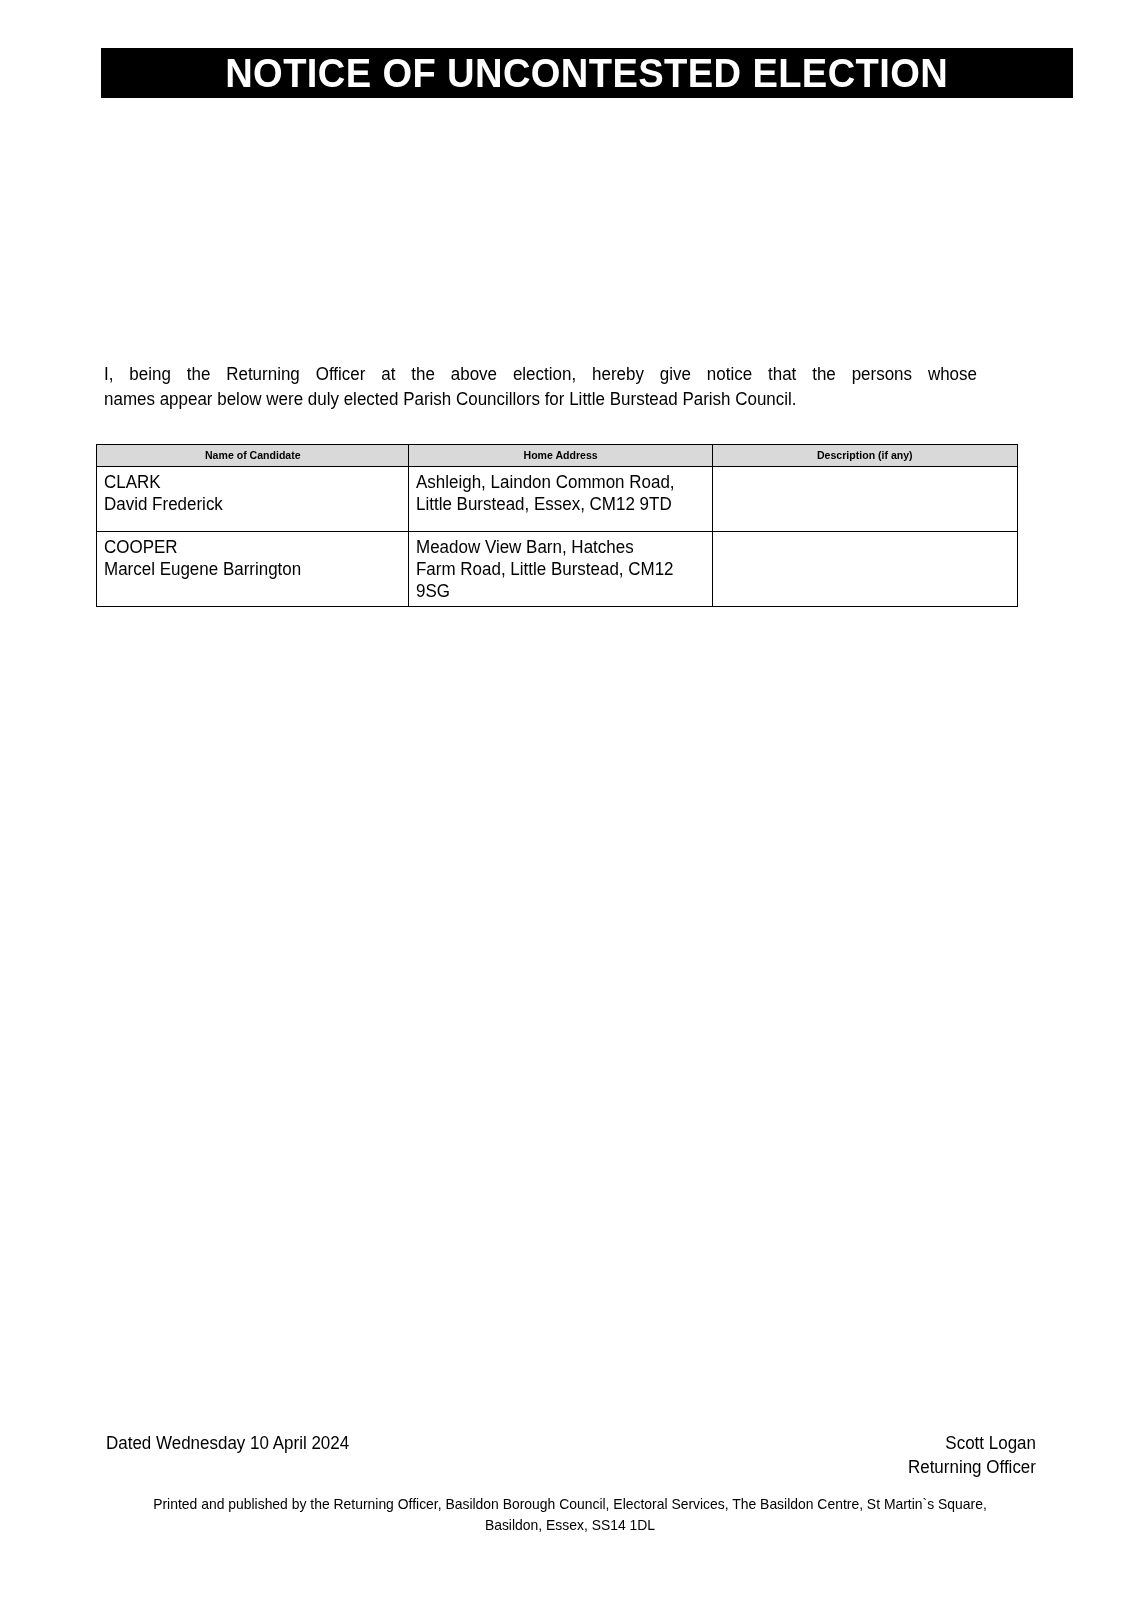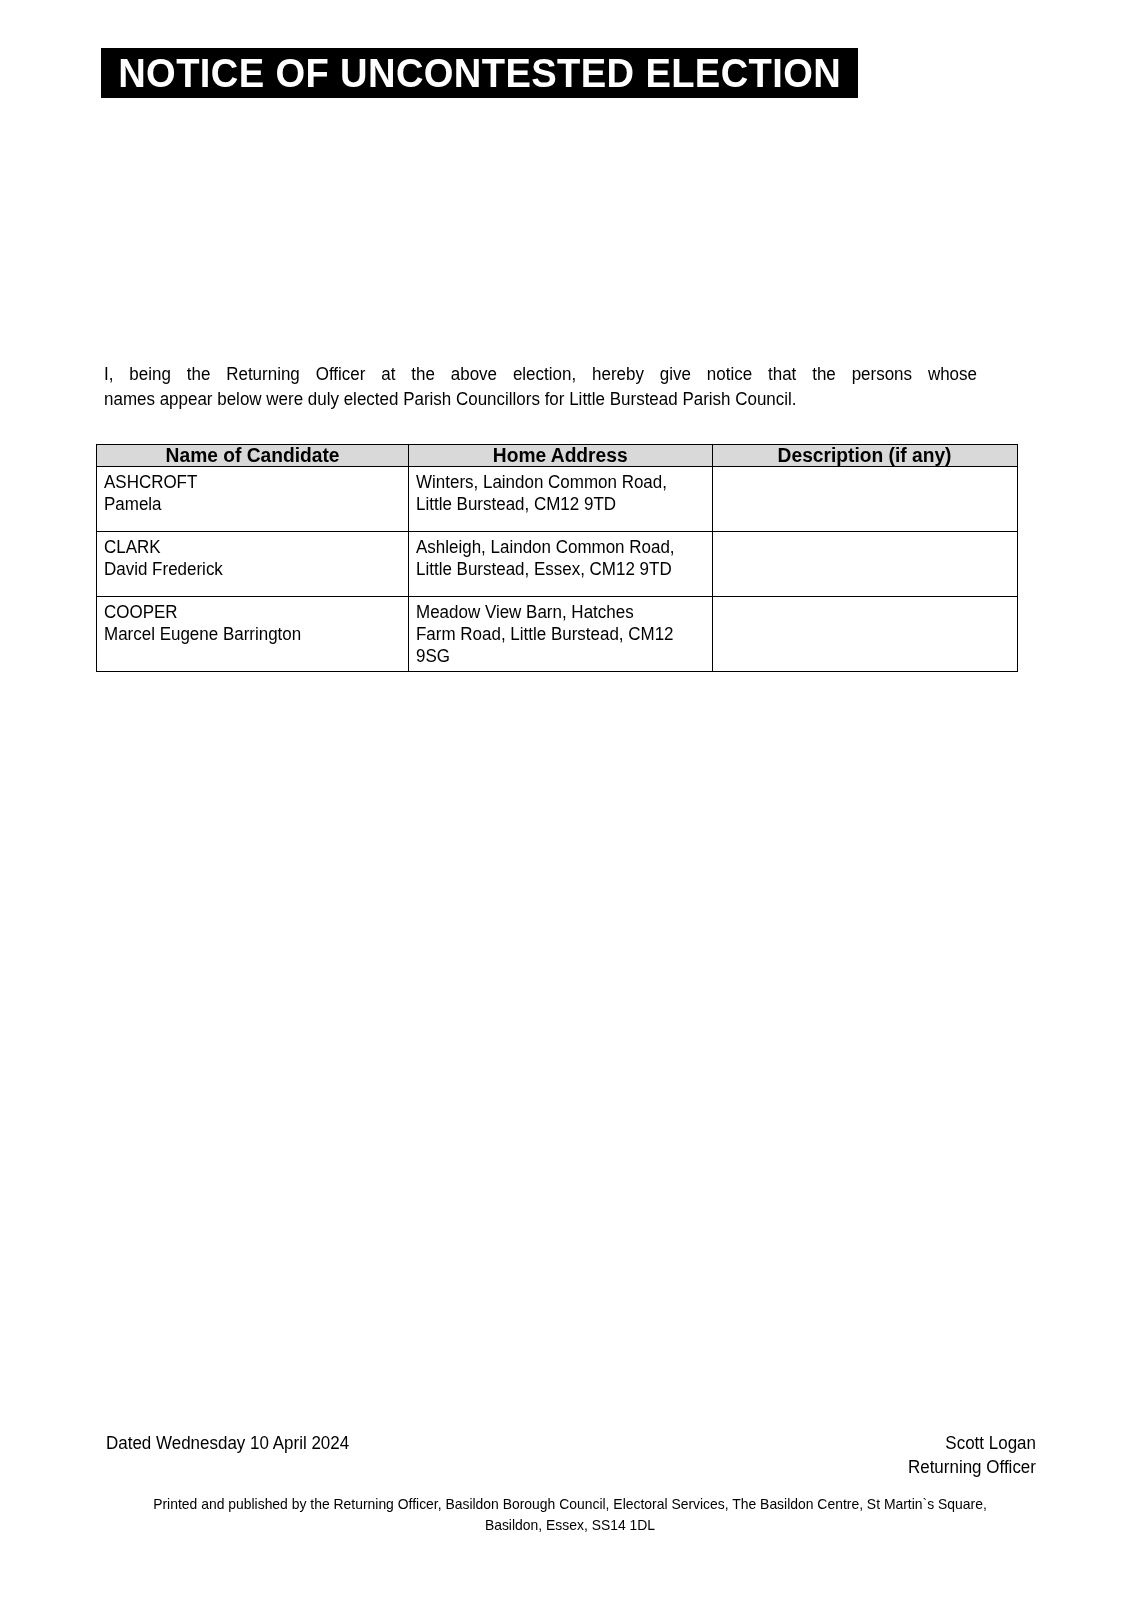--- a/index.html
+++ b/index.html
@@ -18,21 +18,21 @@
   .page {
     position: absolute;
     inset: 0;
   }
 
   
   .banner {
     position: absolute;
     left: 101px;
     top: 48px;
-    width: 757px;
+    width: 972px;
     height: 50px;
     background: #000000;
     display: flex;
     align-items: center;
     justify-content: center;
   }
   .banner-text {
     color: #ffffff;
     font-weight: bold;
     font-size: 41px;
@@ -97,21 +97,21 @@
     padding: 0;
   }
   table.notice col.c-name    { width: 312px; }
   table.notice col.c-address { width: 304px; }
   table.notice col.c-desc    { width: 305px; }
 
   table.notice thead th {
     background: #d9d9d9;
     text-align: center;
     font-weight: bold;
-    font-size: 20px;
+    font-size: 11px;
     height: 21px;
     line-height: 21px;
     padding: 0 2px;
   }
   table.notice thead th > span {
     display: inline-block;
     transform: scaleX(0.96);
   }
 
   table.notice tbody td {
@@ -193,33 +193,20 @@
         <col class="c-desc">
       </colgroup>
       <thead>
         <tr>
           <th><span>Name of Candidate</span></th>
           <th><span>Home Address</span></th>
           <th><span>Description (if any)</span></th>
         </tr>
       </thead>
       <tbody>
-        <tr class="r1">
-          <td class="name">
-            <span class="cellline">ASHCROFT</span>
-            <span class="cellline">Pamela</span>
-          </td>
-          <td class="addr">
-            <span class="cellline">Winters, Laindon Common Road,</span>
-            <span class="cellline">Little Burstead, CM12 9TD</span>
-          </td>
-          <td class="empty">
-            <span class="cellline"></span>
-          </td>
-        </tr>
         <tr class="r2">
           <td class="name">
             <span class="cellline">CLARK</span>
             <span class="cellline">David Frederick</span>
           </td>
           <td class="addr">
             <span class="cellline">Ashleigh, Laindon Common Road,</span>
             <span class="cellline">Little Burstead, Essex, CM12 9TD</span>
           </td>
           <td class="empty">

